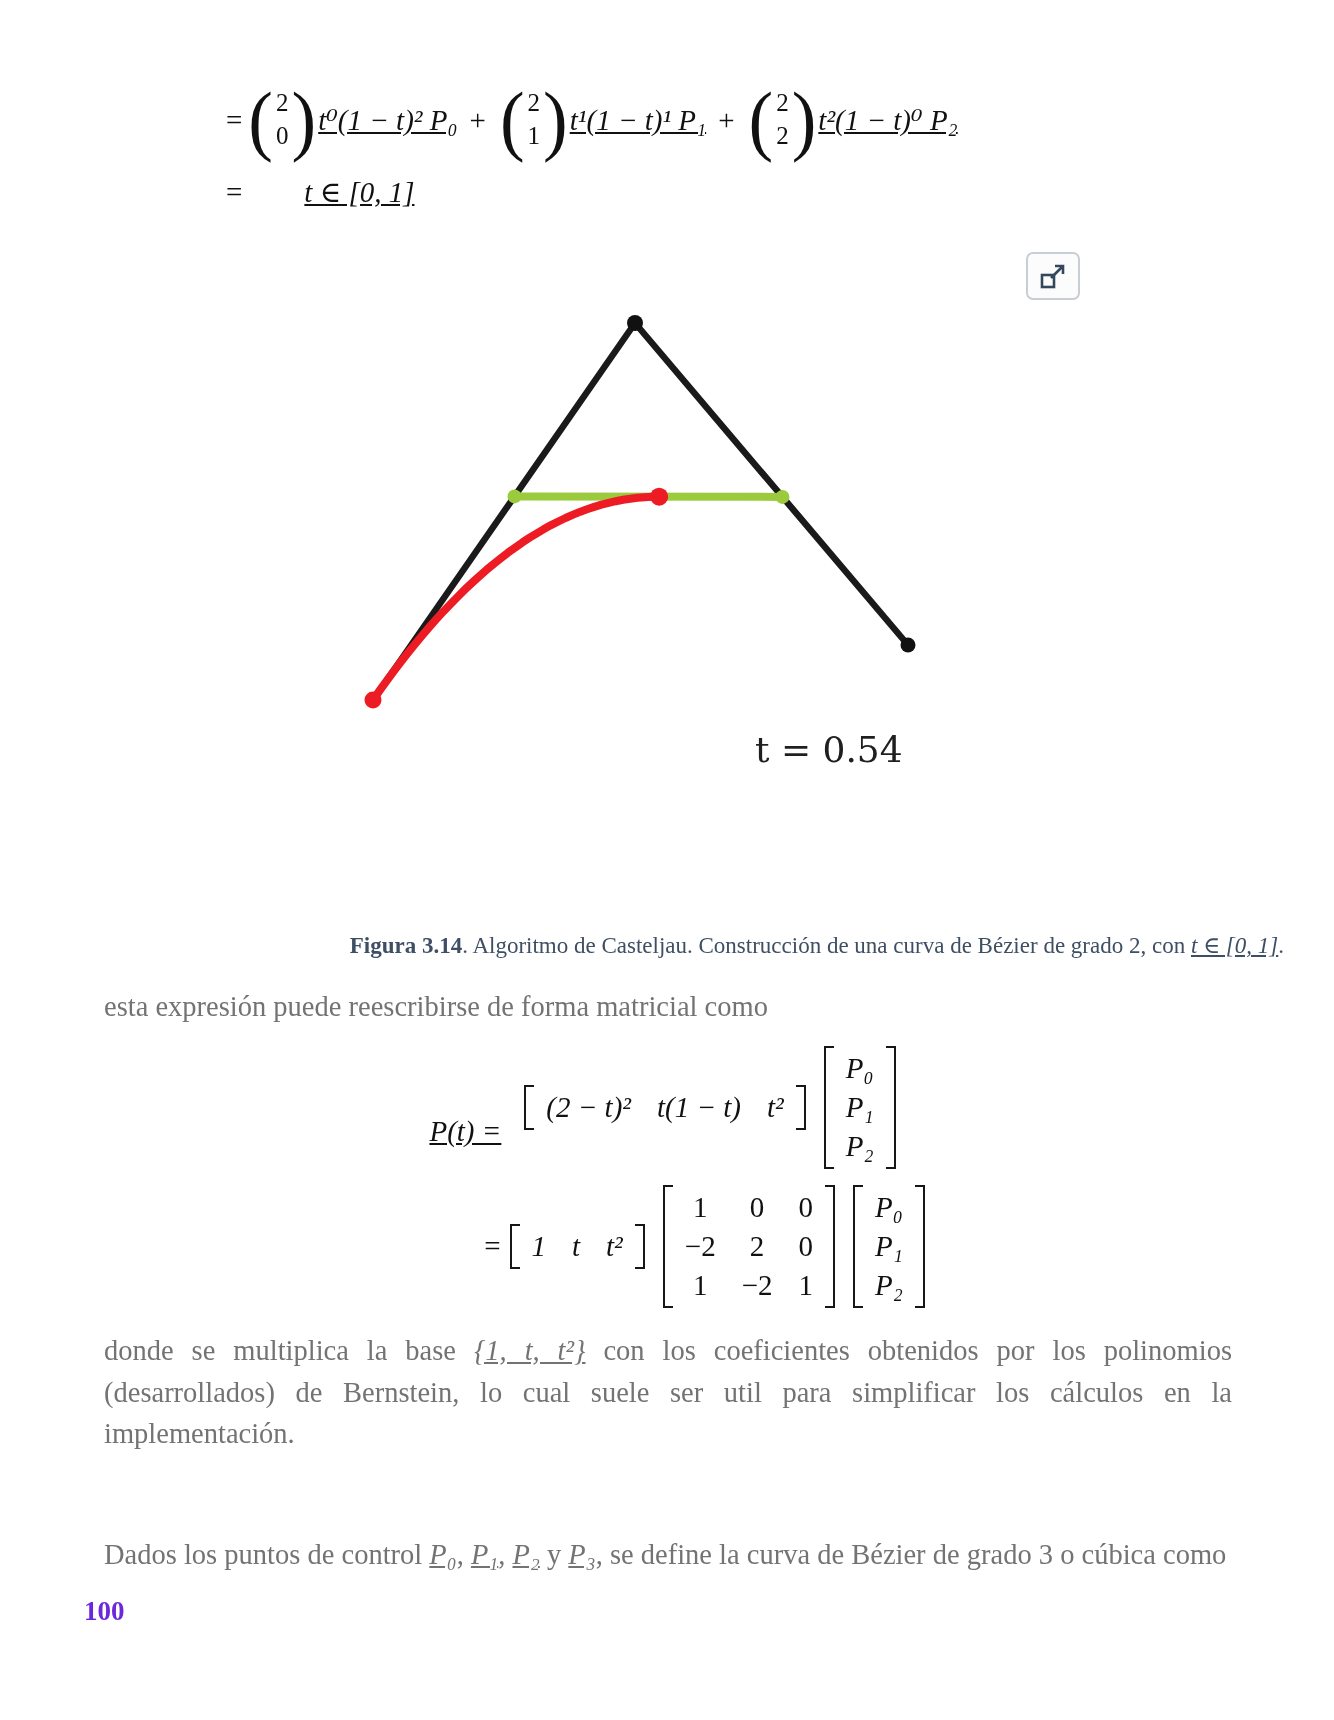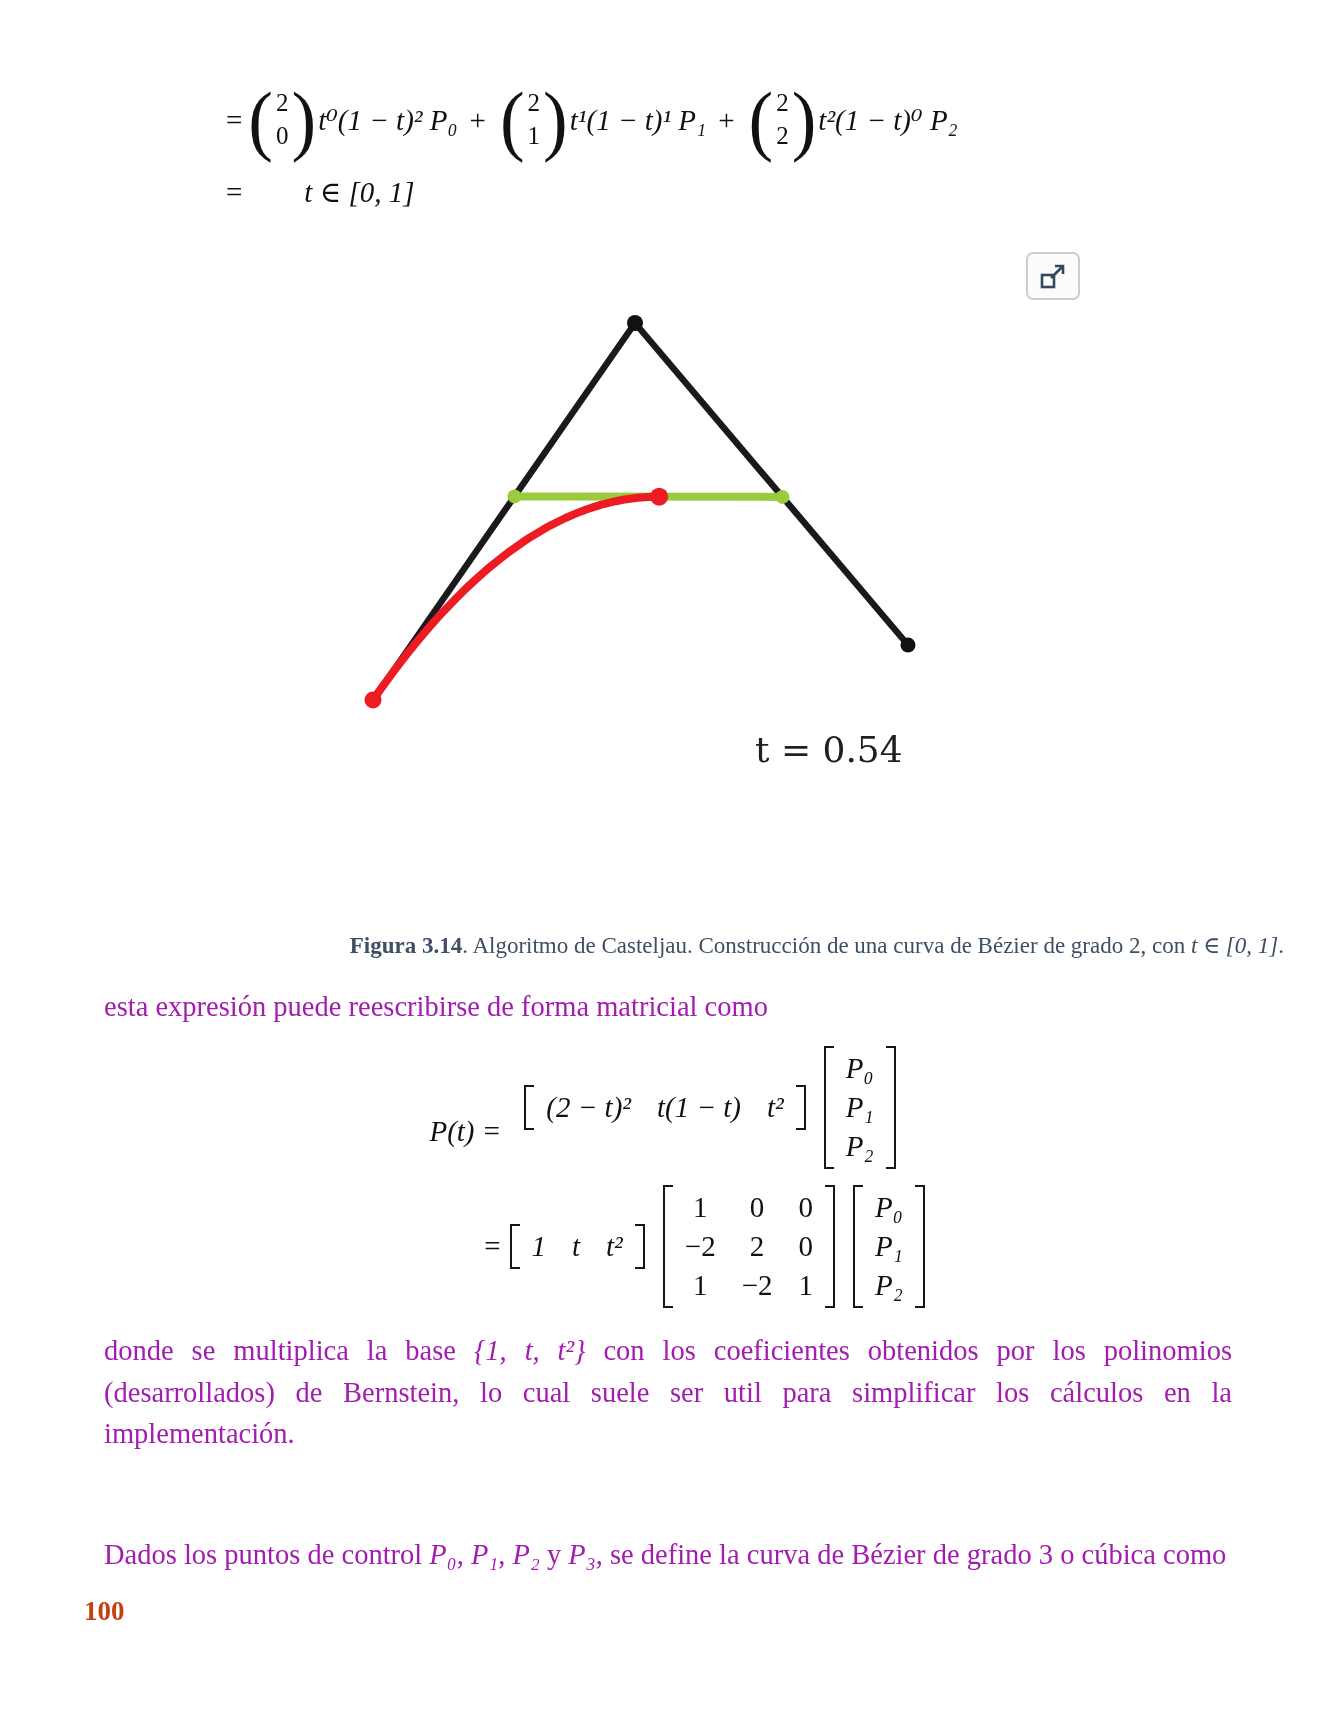--- a/index.html
+++ b/index.html
@@ -6,21 +6,21 @@
   .page {
     position:relative; width:1334px; height:1720px; background:#ffffff;
     font-family:"Liberation Serif","DejaVu Serif",serif; color:#1d1d1f; overflow:hidden;
   }
 
   
   .equations { position:absolute; left:226px; top:74px; }
   .eq-line { display:flex; align-items:center; font-size:29px; color:#111; }
   .eq-line1 { height:92px; }
   .eq-line2 { margin-top:4px; height:44px; }
-  .mi { font-style:italic; }
+  .mi { font-style:italic;text-decoration:underline; }
   .op { margin:0 12px; }
   .eqsign { margin-right:4px; }
   .binom { display:inline-flex; align-items:center; margin:0 2px; }
   .big-paren { font-size:74px; line-height:0.95; transform:scaleY(1.06); font-style:normal; }
   .binom-col { display:flex; flex-direction:column; align-items:center; font-size:25px; line-height:1.3; padding:0 3px; font-style:normal; }
   .domain { margin-left:58px; }
 
   
   .figure-wrap { position:absolute; left:0; top:300px; width:100%; height:500px; }
   #fig-svg { position:absolute; left:270px; top:0; width:700px; height:500px; overflow:visible; }
@@ -30,42 +30,42 @@
     background:#fcfcfd; border:2px solid #c9cdd4; border-radius:7px;
     display:flex; align-items:center; justify-content:center; cursor:pointer; padding:0;
   }
   .expand-btn svg { display:block; }
 
   
   .caption { position:absolute; top:932px; left:50px; right:50px; text-align:right; font-size:23px; color:#3e4e63; }
   .cap-label { font-weight:700; }
 
   
-  .para { position:absolute; left:104px; width:1128px; font-size:28.5px; line-height:1.46; color:#a21caf; }
+  .para { position:absolute; left:104px; width:1128px; font-size:28.5px; line-height:1.46; color:#737373; }
   .para1 { top:986px; }
   .para2 { top:1330px; text-align:justify; }
   .para3 { top:1534px; text-align:justify; }
 
   
   .matrix-block { position:absolute; top:1046px; left:0; width:100%; }
   .mrow { display:flex; justify-content:center; align-items:center; font-size:29px; color:#111; }
   .mrow2 { margin-top:16px; position:relative; left:42px; }
   .lhs { margin-right:14px;margin-top:48px; }
   .smat { display:inline-flex; align-items:stretch; margin:0 9px; }
   .lb,.rb { width:8px; border:2.5px solid #171717; }
   .lb { border-right:none; }
   .rb { border-left:none; }
   .cells { display:grid; align-content:center; justify-items:center; padding:6px 12px; gap:6px 26px; }
   .cols3 { grid-template-columns:repeat(3,auto); }
   .col1 { grid-template-columns:auto; }
   .vec { font-style:italic; }
   .num { font-style:normal; }
 
   
-  .page-num { position:absolute; left:84px; top:1596px; font-size:27px; font-weight:700; color:#c2410c; }
+  .page-num { position:absolute; left:84px; top:1596px; font-size:27px; font-weight:700; color:#6d28d9; }
 </style>
 </head>
 <body>
 
 <div class="page">
 
   <div class="equations">
     <div class="eq-line eq-line1">
       <span class="eqsign">=</span>
       <span class="binom">

